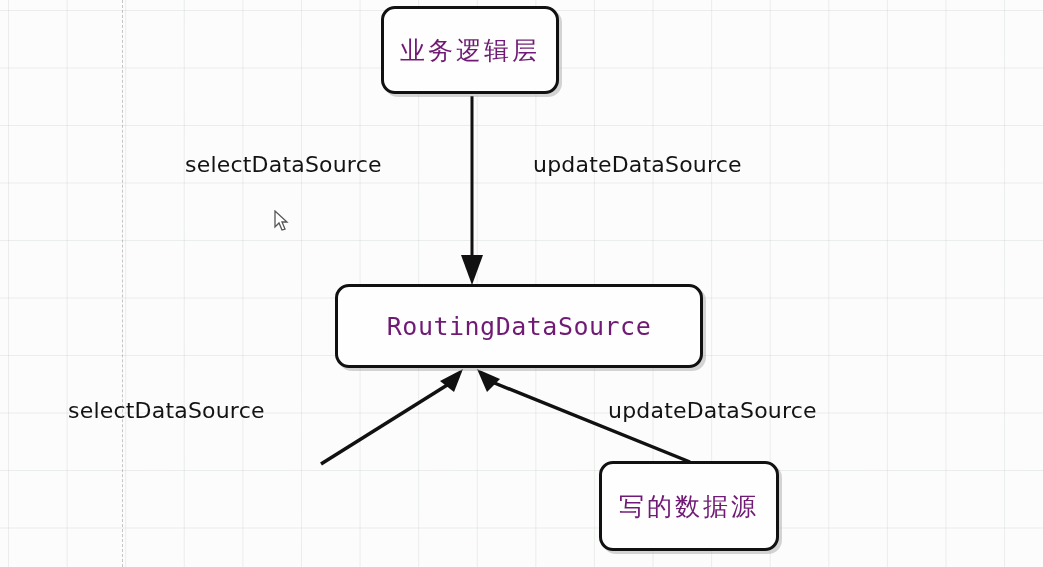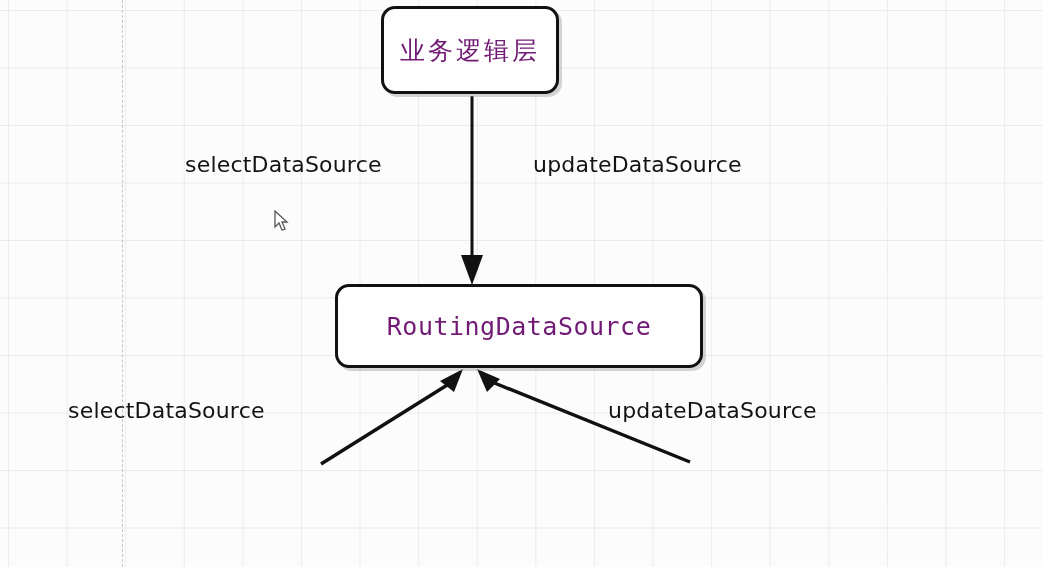--- a/index.html
+++ b/index.html
@@ -123,20 +123,23 @@
 
   <div class="node node-cn" id="node-business">
     <span>业务逻辑层</span>
   </div>
 
   <div class="node node-mono" id="node-routing">
     <span>RoutingDataSource</span>
   </div>
 
 
+  <div class="node node-cn" id="node-write">
+    <span>写的数据源</span>
+  </div>
 
   <div class="edge-label" id="label-select-top">selectDataSource</div>
   <div class="edge-label" id="label-update-top">updateDataSource</div>
   <div class="edge-label" id="label-select-bot">selectDataSource</div>
   <div class="edge-label" id="label-update-bot">updateDataSource</div>
 
   <svg id="cursor" viewBox="0 0 16 22" xmlns="http://www.w3.org/2000/svg">
     <polygon points="1,1 1,17 5,13 8,20 11,19 8,12 13,12" fill="#ffffff" stroke="#555555" stroke-width="1.3"></polygon>
   </svg>
 

